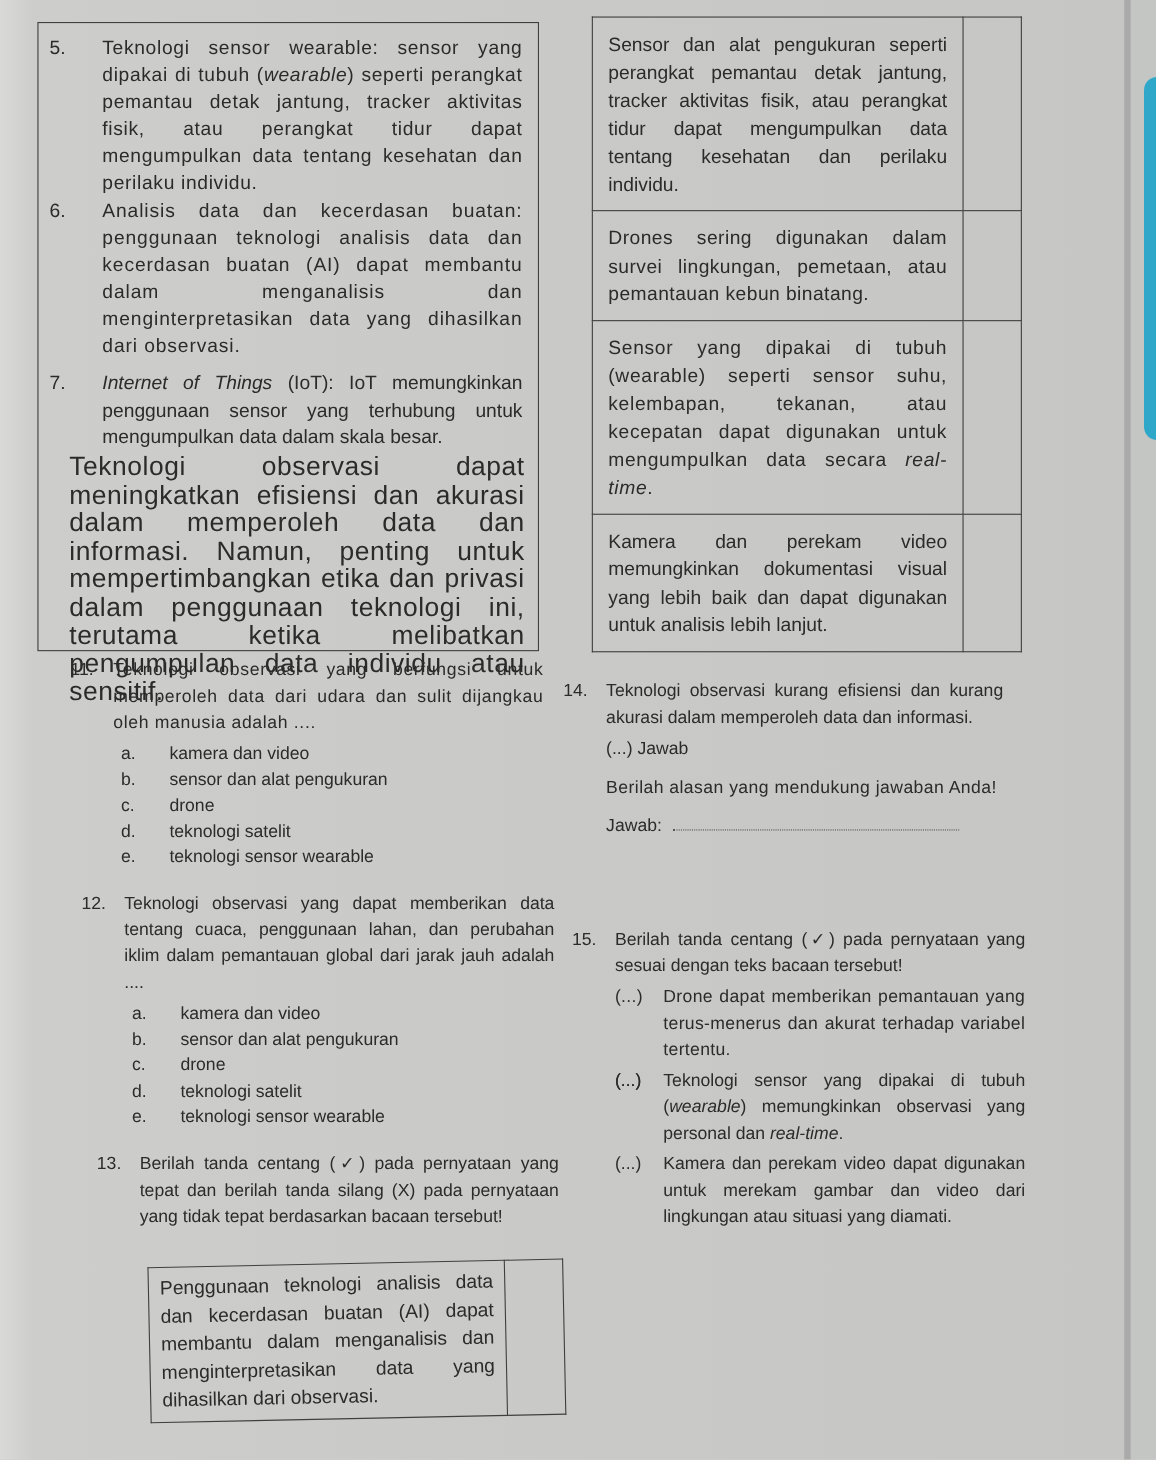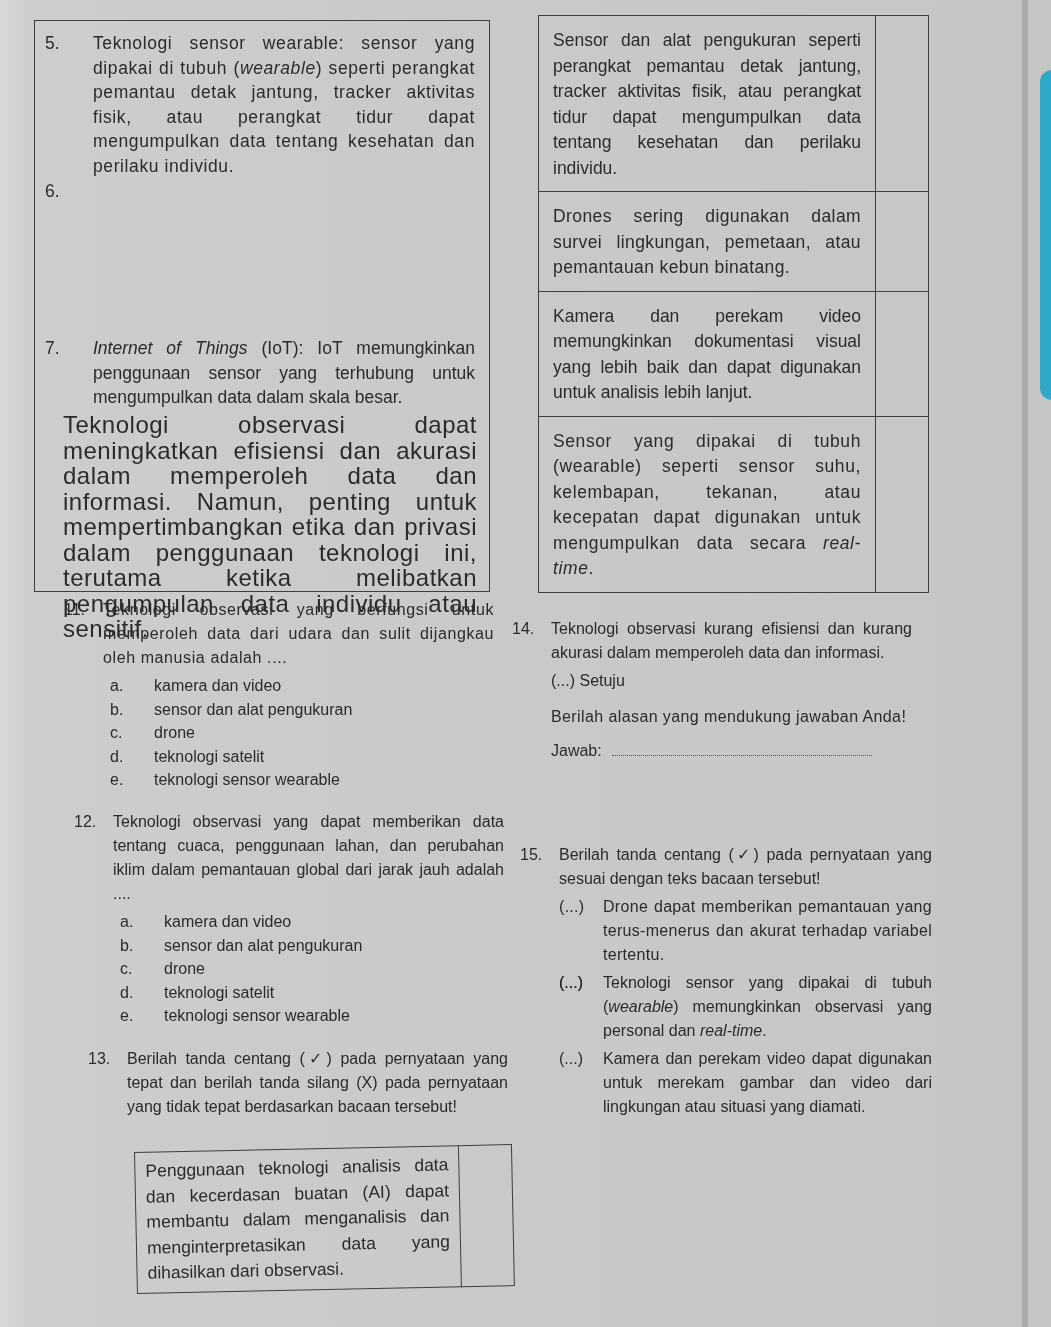--- a/index.html
+++ b/index.html
@@ -62,44 +62,45 @@
 <div class="box" style="left:34px; top:20px; width:456px; height:572px;">
   <div class="num-item" style="left:10px; top:10px; width:430px;">
     <span class="n">5.</span>
     <div class="t" style="letter-spacing:0.6px;">
       <span>Teknologi sensor wearable: sensor</span>
       <span>yang dipakai di tubuh (</span><i>wearable</i><span>) seperti perangkat pemantau detak jantung, tracker aktivitas fisik, atau perangkat tidur dapat mengumpulkan data tentang kesehatan dan perilaku individu.</span>
     </div>
   </div>
   <div class="num-item" style="left:10px; top:158px; width:430px;">
     <span class="n">6.</span>
+    <div class="t" style="letter-spacing:0.8px;">Analisis data dan kecerdasan buatan: penggunaan teknologi analisis data dan kecerdasan buatan (AI) dapat membantu dalam menganalisis dan menginterpretasikan data yang dihasilkan dari observasi.</div>
   </div>
   <div class="num-item" style="left:10px; top:315px; width:430px;">
     <span class="n">7.</span>
     <div class="t"><i>Internet of Things</i><span> (IoT): IoT memungkinkan penggunaan sensor yang terhubung untuk mengumpulkan data dalam skala besar.</span></div>
   </div>
   <div class="para" style="position:absolute; left:28px; top:391px; width:414px; letter-spacing:0.5px;">Teknologi observasi dapat meningkatkan efisiensi dan akurasi dalam memperoleh data dan informasi. Namun, penting untuk mempertimbangkan etika dan privasi dalam penggunaan teknologi ini, terutama ketika melibatkan pengumpulan data individu atau sensitif.</div>
 </div>
 
 <table class="stmt-table" style="left:538px; top:15px; width:391px;">
   <tbody>
       <tr>
     <td class="s" style="height:150px;">Sensor dan alat pengukuran seperti perangkat pemantau detak jantung, tracker aktivitas fisik, atau perangkat tidur dapat mengumpulkan data tentang kesehatan dan perilaku individu.</td>
     <td class="c"></td>
   </tr>
   <tr>
     <td class="s" style="height:76px; letter-spacing:0.4px;">Drones sering digunakan dalam survei lingkungan, pemetaan, atau pemantauan kebun binatang.</td>
     <td class="c"></td>
   </tr>
   <tr>
+    <td class="s" style="height:148px; letter-spacing:0.6px;"><span>Sensor yang dipakai di tubuh (wearable) seperti sensor suhu, kelembapan, tekanan, atau kecepatan dapat digunakan untuk mengumpulkan data secara </span><i>real-time</i><span>.</span></td>
+    <td class="c"></td>
+  </tr>
+  <tr>
     <td class="s" style="height:100px;">Kamera dan perekam video memungkinkan dokumentasi visual yang lebih baik dan dapat digunakan untuk analisis lebih lanjut.</td>
-    <td class="c"></td>
-  </tr>
-  <tr>
-    <td class="s" style="height:148px; letter-spacing:0.6px;"><span>Sensor yang dipakai di tubuh (wearable) seperti sensor suhu, kelembapan, tekanan, atau kecepatan dapat digunakan untuk mengumpulkan data secara </span><i>real-time</i><span>.</span></td>
     <td class="c"></td>
   </tr>
 </tbody>
   </table>
 
 <div class="q" style="left:64px; top:598px; width:430px;">
   <span class="qn">11.</span>
   <div class="qt" style="letter-spacing:0.6px;">Teknologi observasi yang berfungsi untuk memperoleh data dari udara dan sulit dijangkau oleh manusia adalah ....</div>
   <div class="opts" style="margin-top:4px; margin-left:46px;">
     <div class="opt">
@@ -162,21 +163,21 @@
     <td class="s" style="height:118px; padding:6px 10px;">Penggunaan teknologi analisis data dan kecerdasan buatan (AI) dapat membantu dalam menganalisis dan menginterpretasikan data yang dihasilkan dari observasi.</td>
     <td class="c"></td>
   </tr>
 </tbody>
   </table>
 
 <div class="q" style="left:512px; top:617px; width:400px;">
   <span class="qn">14.</span>
   <div class="qt">Teknologi observasi kurang efisiensi dan kurang akurasi dalam memperoleh data dan informasi.</div>
   <div style="margin-left:39px; margin-top:4px;">
-    <div style="height:26px;"><span>(...)</span> <span>Setuju</span></div>
+    <div style="height:26px;"><span>(...)</span> <span>Jawab</span></div>
     <div style="margin-top:10px; text-align:justify; letter-spacing:0.4px;">Berilah alasan yang mendukung jawaban Anda!</div>
     <div style="margin-top:10px;">
       <span>Jawab:</span><span class="dots"></span>
     </div>
   </div>
 </div>
 
 <div class="q" style="left:520px; top:843px; width:412px;">
   <span class="qn">15.</span>
   <div class="qt">Berilah tanda centang (✓) pada pernyataan yang sesuai dengan teks bacaan tersebut!</div>

